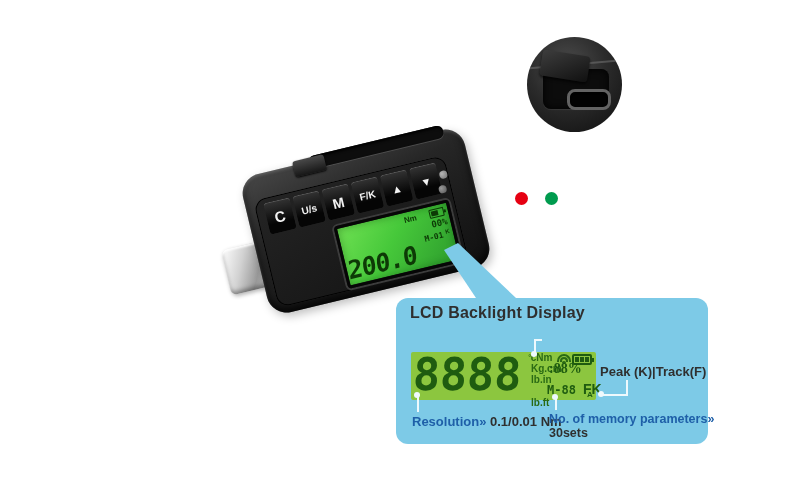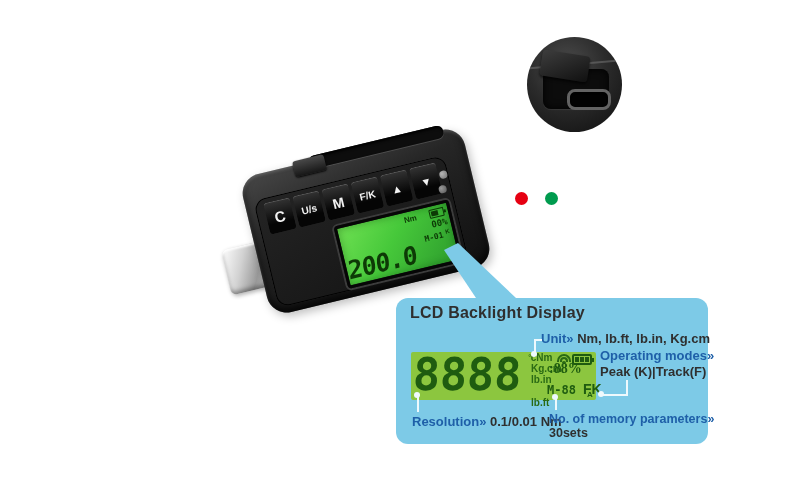--- a/index.html
+++ b/index.html
@@ -148,27 +148,23 @@
   <div class="dot dot-red"></div>
   <div class="dot dot-green"></div>
 
   <svg class="overlay-svg" width="800" height="478">
     <polygon points="444,250 458,243 516,298 476,298" style="fill:var(--callout-bg)"></polygon>
   </svg>
 
   <div class="callout">
     <div class="c-title">LCD Backlight Display</div>
 
-    <div class="ann ann-unit">
-      <span class="lbl">Unit»</span>
-      <span>Nm, lb.ft, lb.in, Kg.cm</span>
-    </div>
 
     <div class="ann ann-modes">
-      <span class="lbl">Operating modes»</span><br>
+      <br>
       <span>Peak (K)|Track(F)</span>
     </div>
 
     <div class="ann ann-res">
       <span class="lbl">Resolution»</span>
       <span>0.1/0.01 Nm</span>
     </div>
 
     <div class="ann ann-mem">
       <span class="lbl">No. of memory parameters»</span><br>

